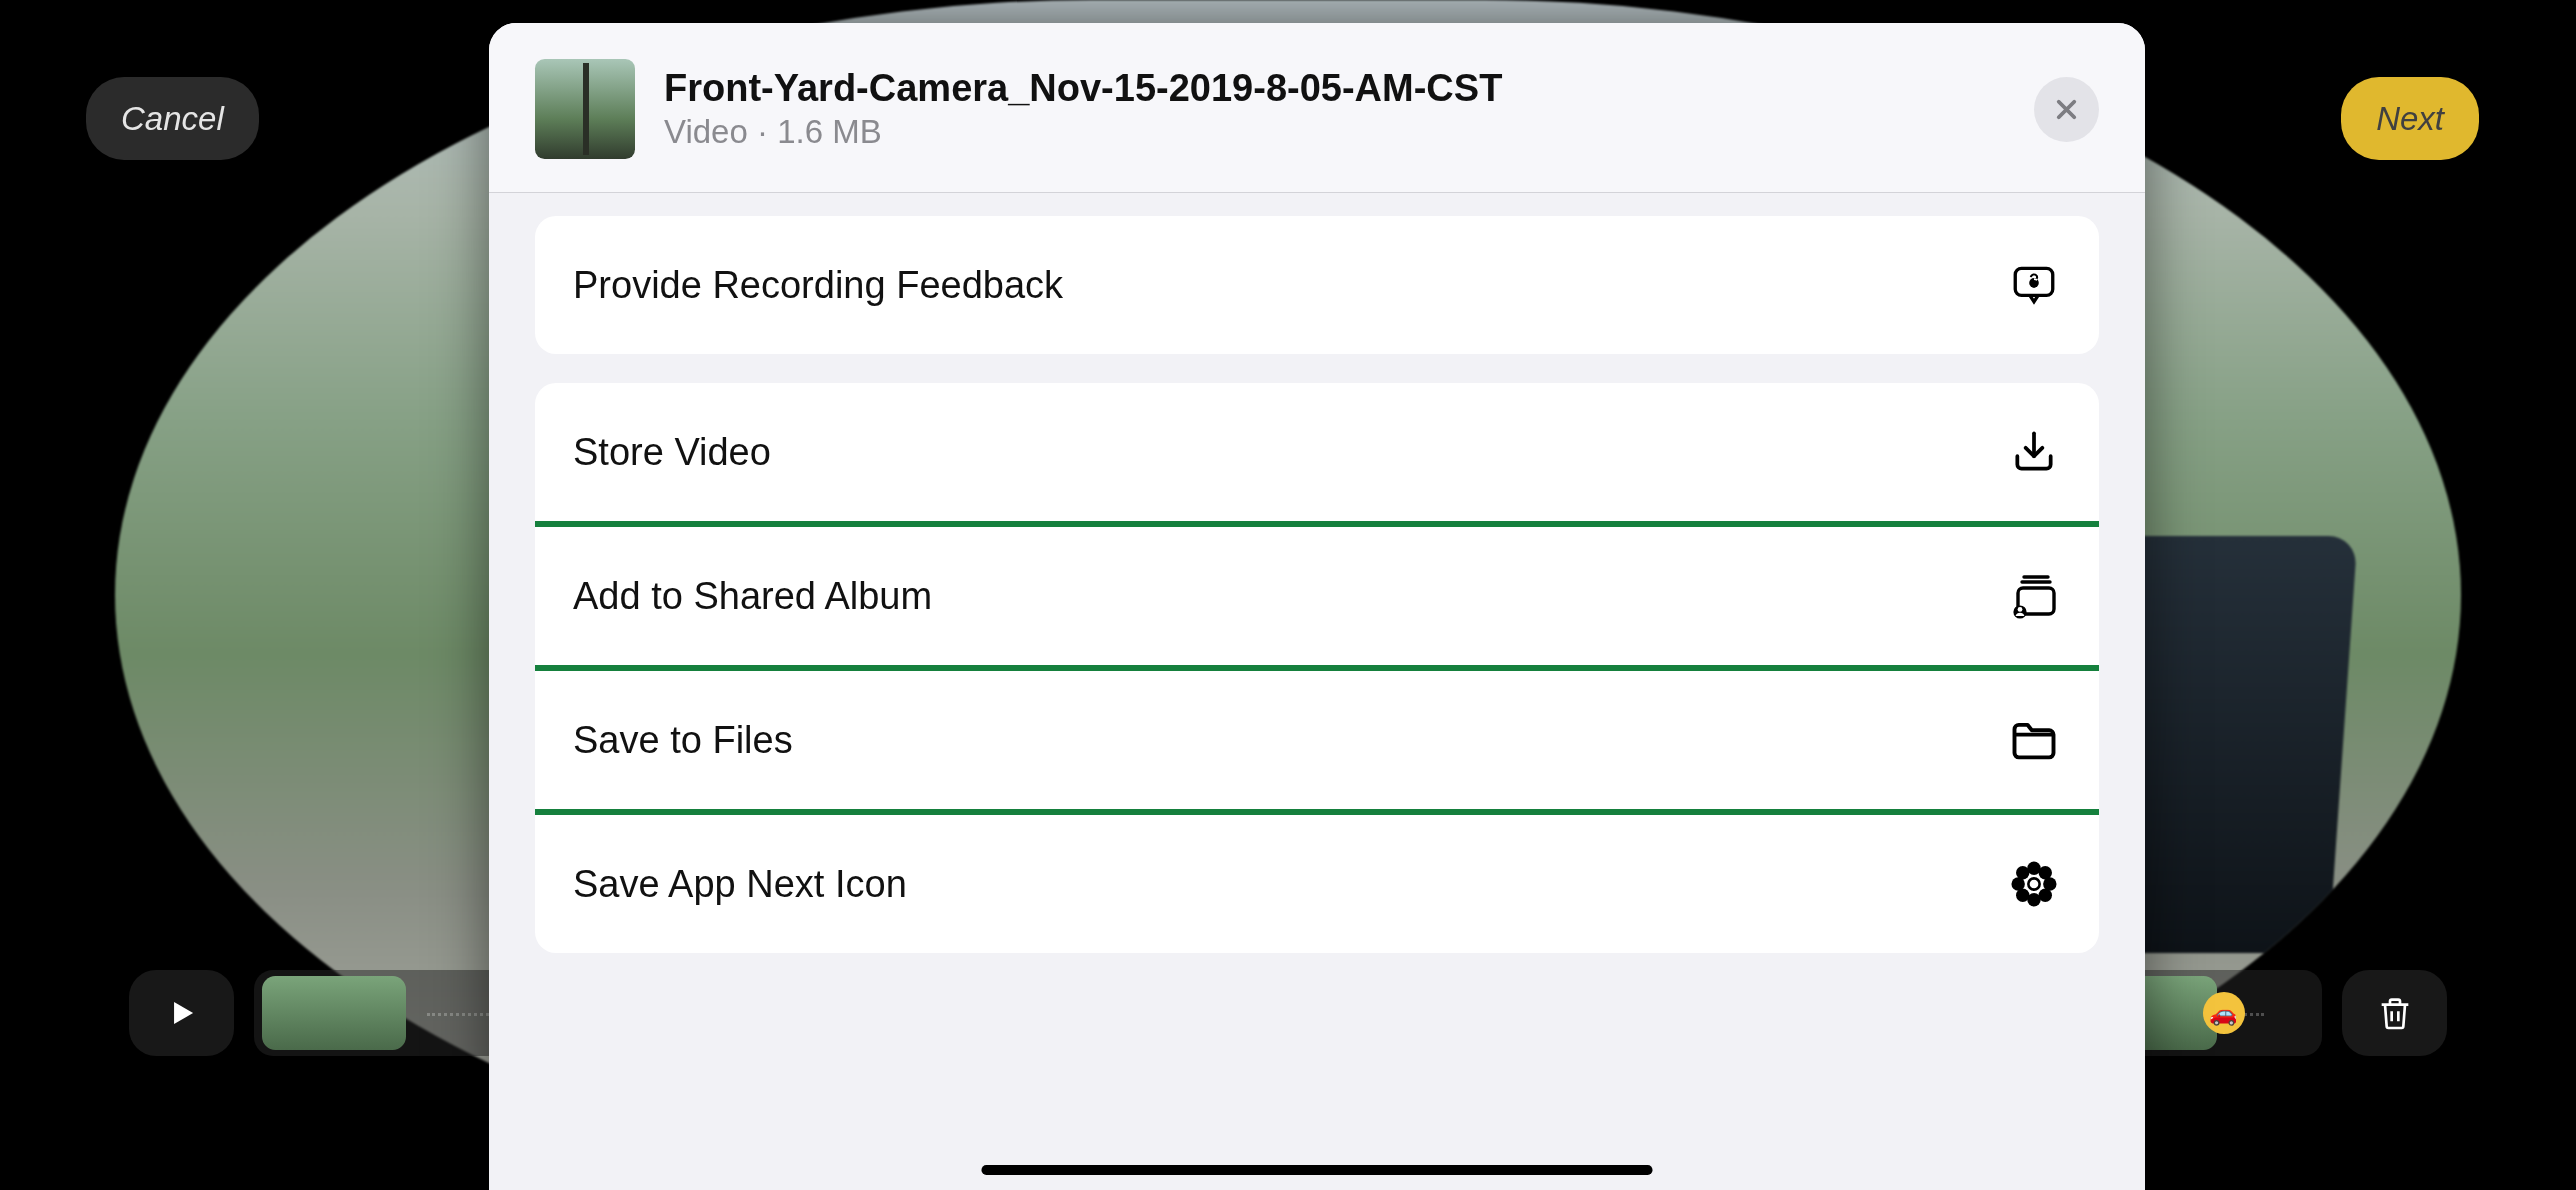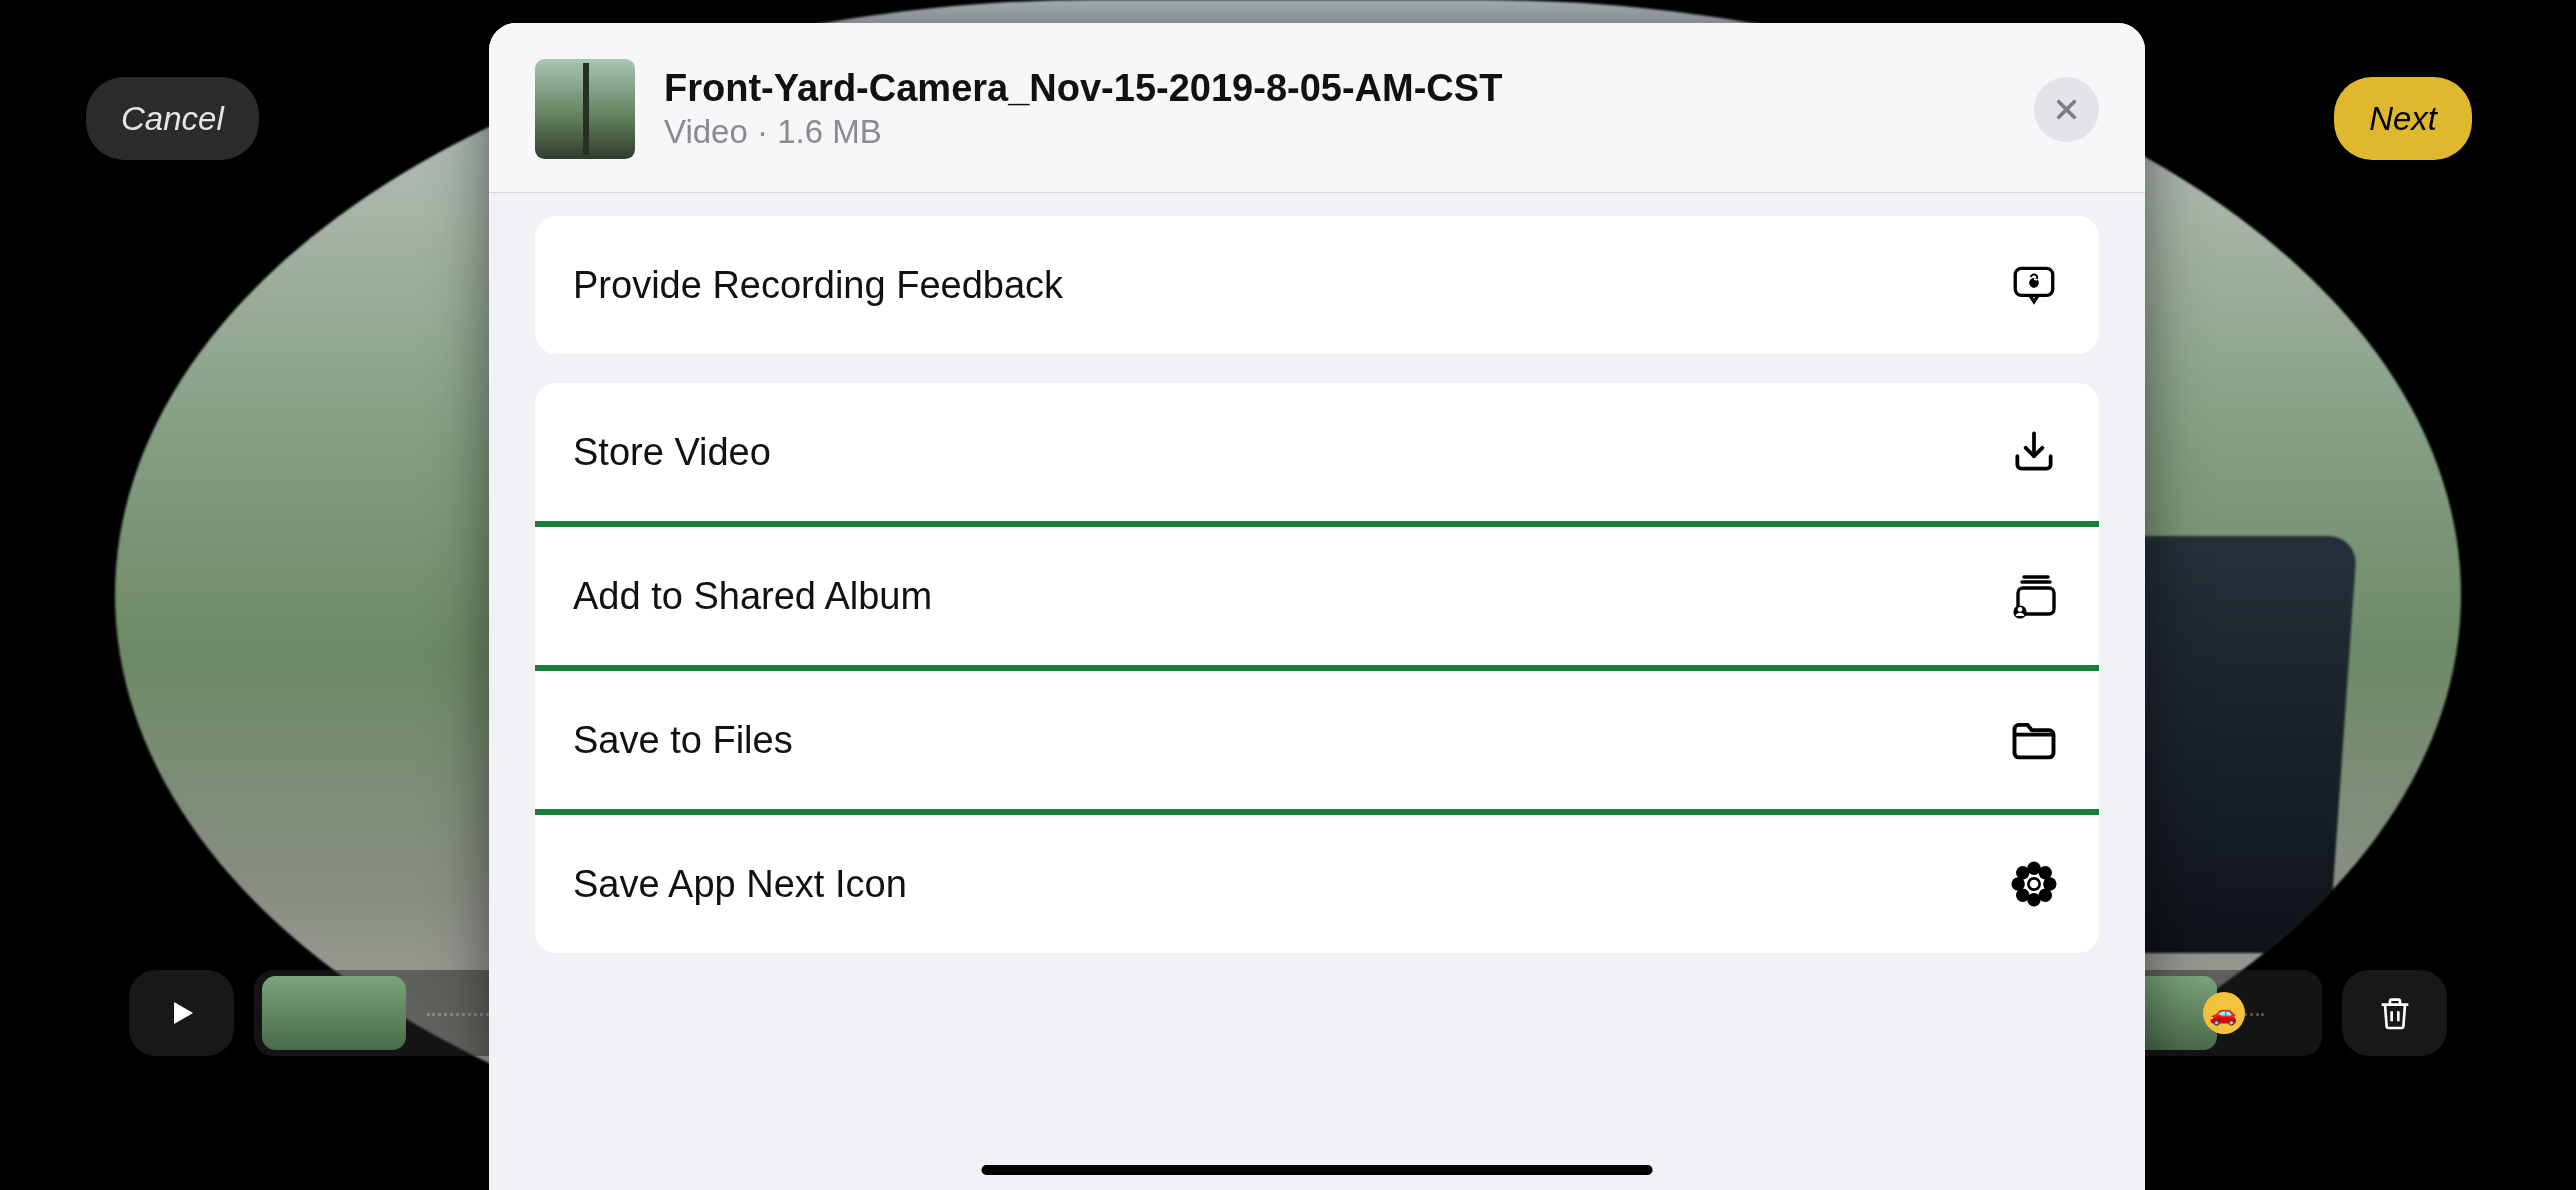--- a/index.html
+++ b/index.html
@@ -60,24 +60,24 @@
     padding: 0 35px;
     font-style: italic;
   }
   .pill.cancel {
     left: 86px;
     top: 77px;
     background: rgba(50,50,50,0.85);
     color: #e5e5e5;
   }
   .pill.next {
-    right: 104px;
+    right: 97px;
     top: 77px;
     background: #e0b82e;
-    color: #000000;
+    color: #404040;
     font-weight: 500;
   }
 
   
   .play-pill {
     position: absolute;
     left: 129px;
     bottom: 134px;
     width: 105px;
     height: 86px;

